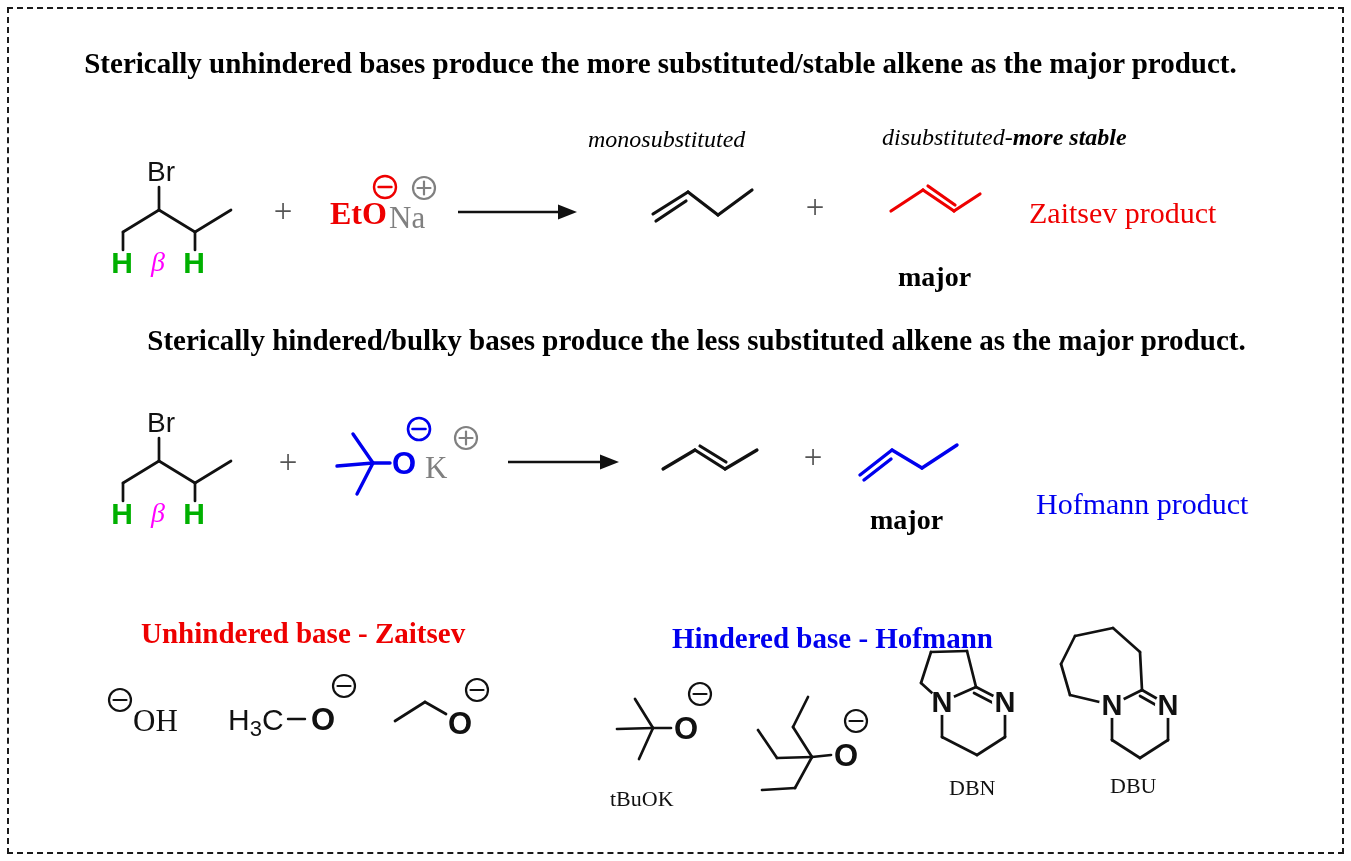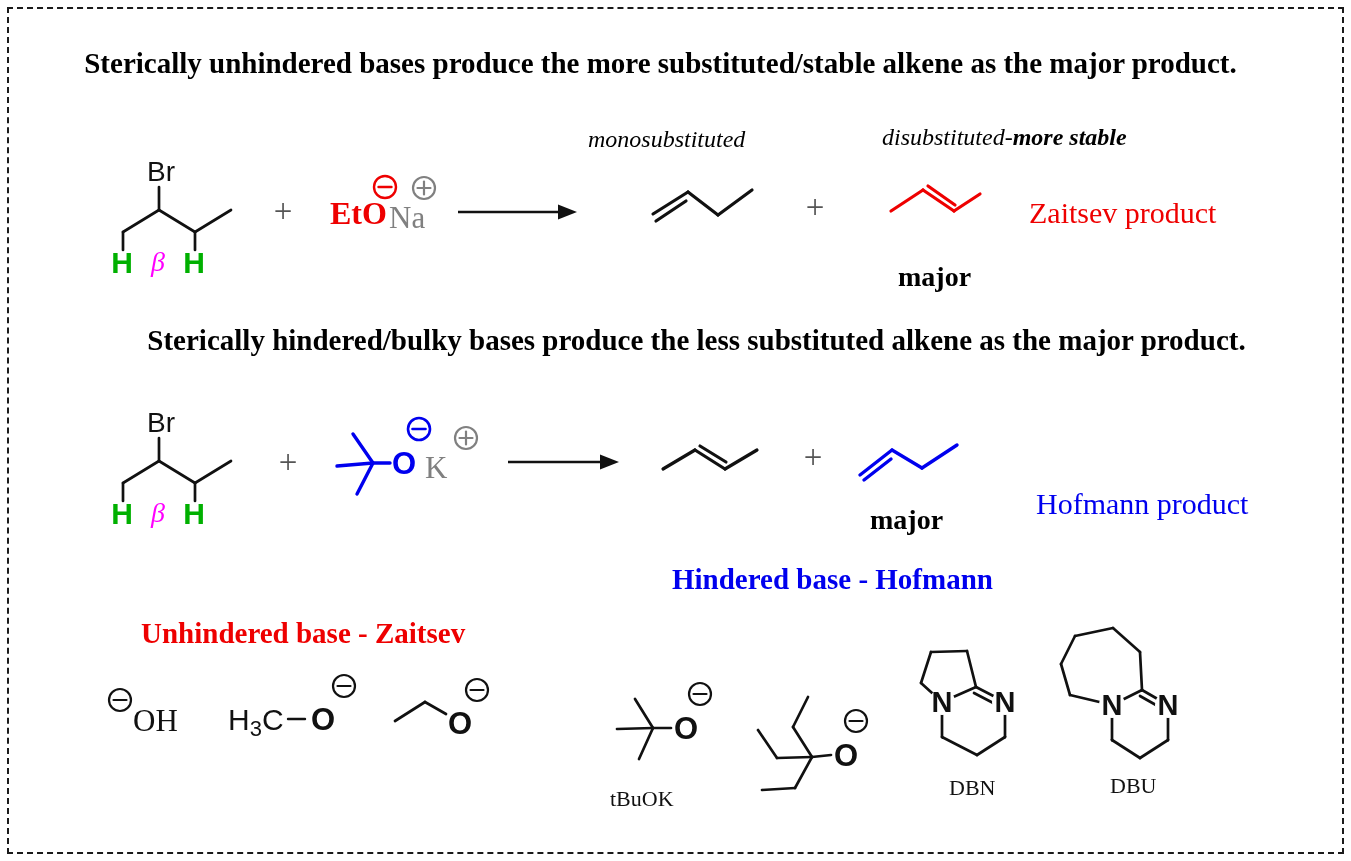--- a/index.html
+++ b/index.html
@@ -51,21 +51,21 @@
 
 <div class="txt italic-label" style="left:588px;top:126px;">monosubstituted</div>
 <div class="txt italic-label" style="left:866px;top:124px;margin-left:16px;"><span>disubstituted-</span><span class="bold-part">more stable</span></div>
 <div class="txt product-red" style="left:1029px;top:196px;">Zaitsev product</div>
 <div class="txt major" style="left:898px;top:262px;">major</div>
 
 <div class="txt product-blue" style="left:1036px;top:447px;margin-top:40px;">Hofmann product</div>
 <div class="txt major" style="left:870px;top:505px;">major</div>
 
 <div class="txt header-red" style="left:141px;top:596px;margin-top:22px;">Unhindered base - Zaitsev</div>
-<div class="txt header-blue" style="left:672px;top:564px;">Hindered base - Hofmann</div>
+<div class="txt header-blue" style="left:672px;top:623px;">Hindered base - Hofmann</div>
 
 <div class="txt caption" style="left:610px;top:787px;">tBuOK</div>
 <div class="txt caption" style="left:949px;top:776px;">DBN</div>
 <div class="txt caption" style="left:1110px;top:774px;">DBU</div>
 
 <svg class="overlay" width="1351" height="861" viewBox="0 0 1351 861">
 
   <g>
     <line class="bond" x1="159" y1="187" x2="159" y2="210"></line>
     <line class="bond" x1="159" y1="210" x2="123" y2="232"></line>

